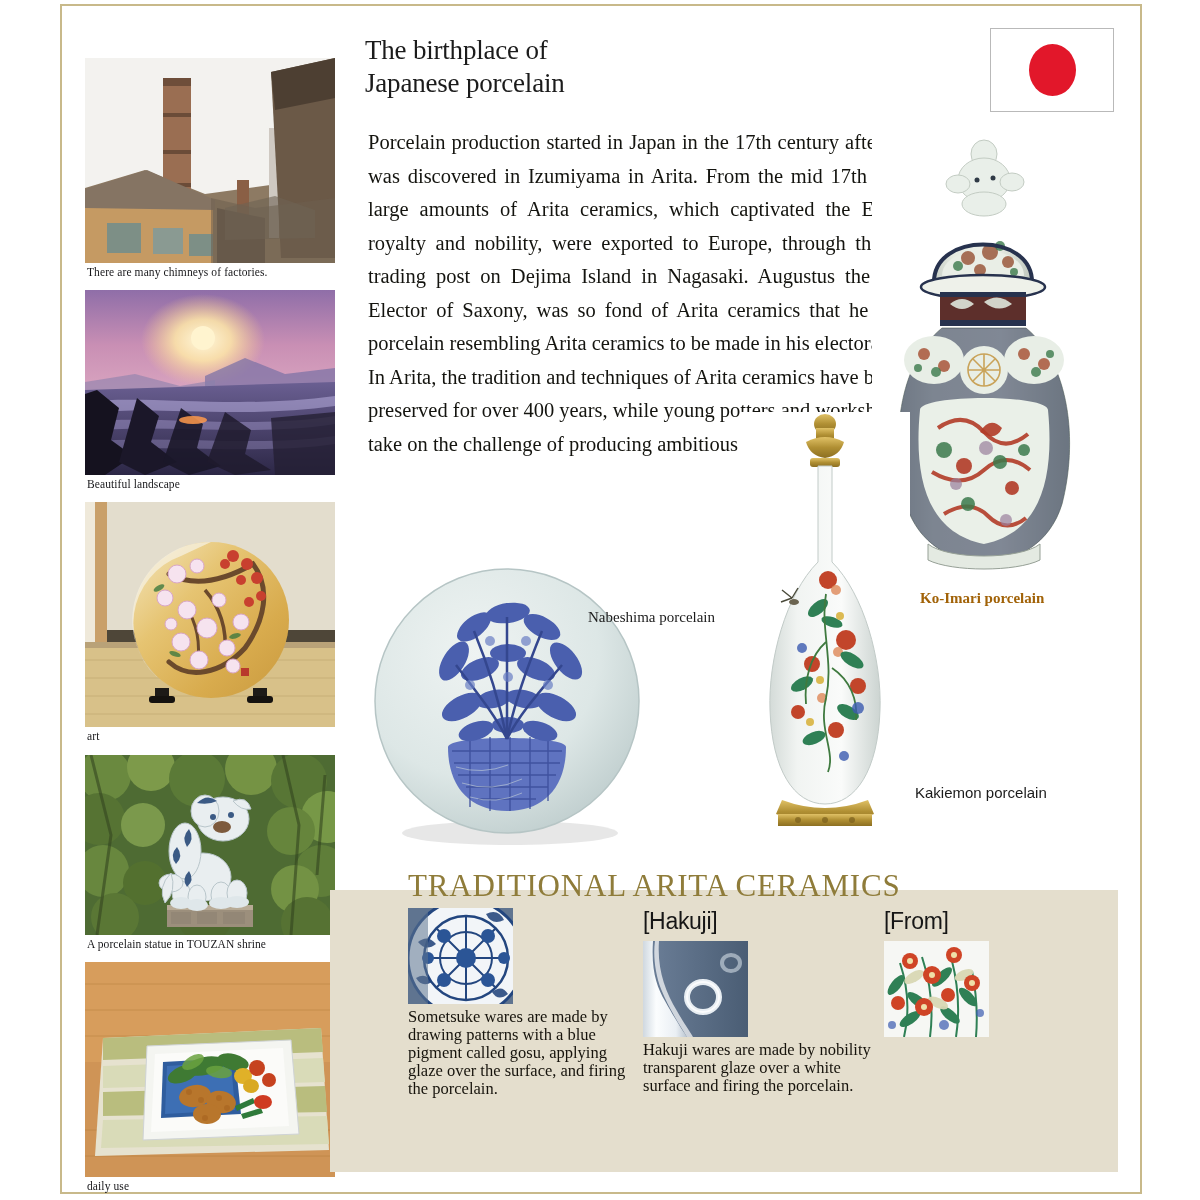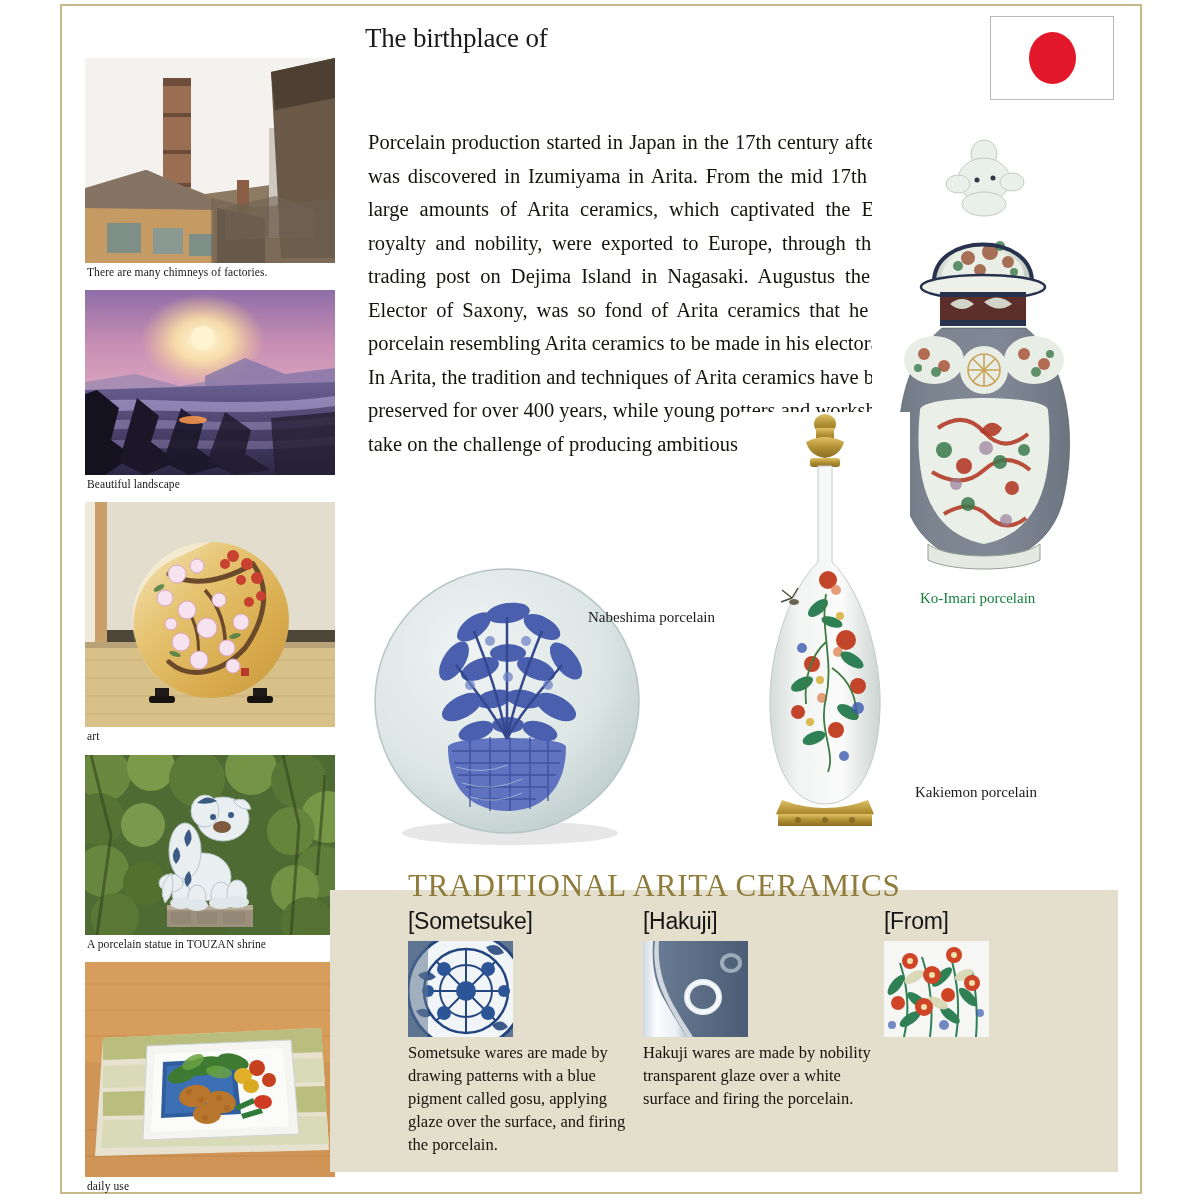--- a/index.html
+++ b/index.html
@@ -24,21 +24,21 @@
   .sidebar{position:absolute;left:85px;top:10px;width:250px;margin-top:48px;}
   .sb-item{margin-bottom:6px;}
   .sb-photo{width:250px;display:block;border:0;}
   .sb-cap{
     font-size:11.5px;color:#17171a;letter-spacing:.1px;
     padding:3px 2px 5px 2px;line-height:1.15;
     font-family:"Liberation Serif", serif;
   }
 
   
-  .header{position:absolute;left:365px;top:2px;width:755px;height:100px;}
+  .header{position:absolute;left:365px;top:14px;width:755px;height:100px;}
   .head-sub{
     position:absolute;left:0;top:20px;
     font-size:27px;line-height:1.22;color:#1b1b1b;
     font-family:"Liberation Serif", serif;font-weight:400;
     letter-spacing:-.2px;
   }
   .head-title{
     position:absolute;left:330px;top:6px;
     font-size:76px;line-height:1;color:#231f1c;
     font-family:"Liberation Serif", serif;font-weight:400;
@@ -59,31 +59,31 @@
     font-family:"Liberation Serif", serif;
   }
   .body-copy p{margin:0;}
   .body-copy p + p{margin-top:0px;}
   .p-last{text-align:left;}
 
   
   .koimari{position:absolute;left:872px;top:132px;width:250px;height:450px;}
   .koimari-lbl{
     position:absolute;left:920px;top:590px;
-    font-size:15px;color:#15803d;font-family:"Liberation Serif", serif;
+    font-size:15px;color:#a16207;font-family:"Liberation Serif", serif;font-weight:bold;
   }
   .nabeshima{position:absolute;left:370px;top:565px;width:275px;height:290px;}
   .nabeshima-lbl{
     position:absolute;left:588px;top:609px;
     font-size:15px;color:#1b1b1b;font-family:"Liberation Serif", serif;
   }
   .kakiemon{position:absolute;left:740px;top:412px;width:170px;height:420px;}
   .kakiemon-lbl{
     position:absolute;left:915px;top:784px;
-    font-size:15px;color:#1b1b1b;font-family:Liberation Serif, serif;
+    font-size:15px;color:#1b1b1b;font-family:Liberation Sans, sans-serif;
   }
 
   
   .trad-panel{
     position:absolute;left:330px;top:890px;width:788px;height:282px;
     background:#e4decd;
   }
   .trad-title{
     position:absolute;left:408px;top:868px;
     font-size:31px;letter-spacing:.8px;color:#8f7c3a;
@@ -96,21 +96,21 @@
   .trad-col{width:236px;margin-left:0;}
   .col-pad1{margin-left:78px;}
   .col-pad2{margin-left:1px;}
   .col-pad3{margin-left:7px;}
   .trad-h{
     font-size:23px;color:#161616;margin:0 0 6px 0;
     font-family:"Liberation Sans", sans-serif;font-weight:400;letter-spacing:-.3px;
   }
   .trad-thumb{display:block;margin-bottom:4px;}
   .trad-p{
-    font-size:16.5px;line-height:23px;color:#16130c;margin:0;
+    font-size:16.5px;line-height:18px;color:#16130c;margin:0;
     font-family:"Liberation Serif", serif;
   }
 </style>
 </head>
 <body>
 
 <div class="page">
   <div class="page-frame"></div>
 
   <div class="sidebar">
@@ -362,20 +362,21 @@
         </g>
         <ellipse cx="178" cy="140" rx="9" ry="7" fill="#cf3b22"></ellipse>
       </svg>
       <div class="sb-cap">daily use</div>
     </div>
   </div>
 
   <div class="header">
     <div class="head-sub">
       <div>The birthplace of</div>
+      <div>Japanese porcelain</div>
     </div>
     <div class="flag">
       <div class="flag-disc"></div>
     </div>
   </div>
 
   <div class="body-copy">
     <p>Porcelain production started in Japan in the 17th century after kaolin was discovered in Izumiyama in Arita. From the mid 17th century, large amounts of Arita ceramics, which captivated the European royalty and nobility, were exported to Europe, through the Dutch trading post on Dejima Island in Nagasaki. Augustus the Strong, Elector of Saxony, was so fond of Arita ceramics that he ordered porcelain resembling Arita ceramics to be made in his electorate.</p>
     <p class="p-last">In Arita, the tradition and techniques of Arita ceramics have been preserved for over 400 years, while young potters and workshops take on the challenge of producing ambitious new works.</p>
   </div>
@@ -607,21 +608,20 @@
     </g>
   </svg>
   <div class="kakiemon-lbl">Kakiemon porcelain</div>
 
   <div class="trad-panel"></div>
   <div class="trad-title">TRADITIONAL ARITA CERAMICS</div>
 
   <div class="trad-cols">
 
     <div class="trad-col col-pad1">
-      <div class="trad-h">[Sometsuke]</div>
       <svg class="trad-thumb" width="105" height="96" viewBox="0 0 105 96">
         <rect width="105" height="96" fill="#5f7490"></rect>
         <circle cx="58" cy="50" r="58" fill="#f2f5f8"></circle>
         <circle cx="58" cy="50" r="58" fill="none" stroke="#23467f" stroke-width="3"></circle>
         <circle cx="58" cy="50" r="42" fill="none" stroke="#23467f" stroke-width="2.5"></circle>
         <circle cx="58" cy="50" r="26" fill="none" stroke="#23467f" stroke-width="2"></circle>
         <g stroke="#23467f" stroke-width="2" fill="none">
           <path d="M58 8 V92 M16 50 H100 M28 20 L88 80 M88 20 L28 80"></path>
         </g>
         <g fill="#2b5596">

